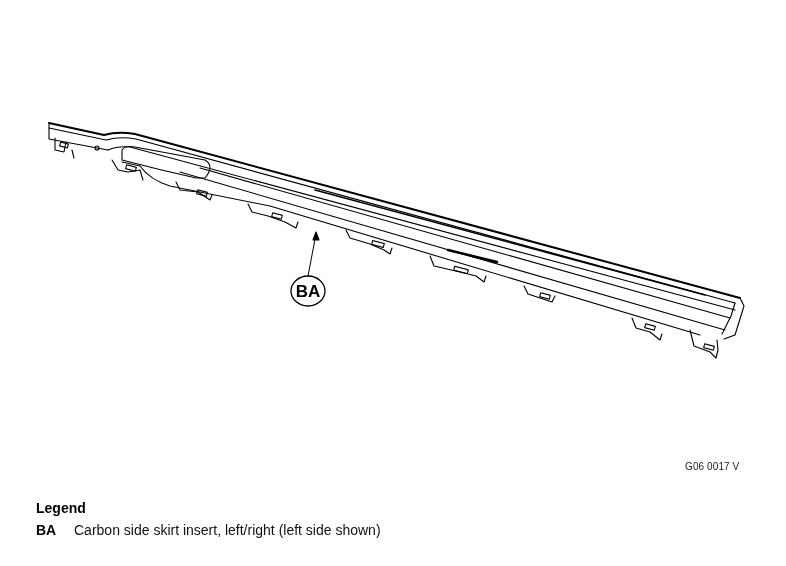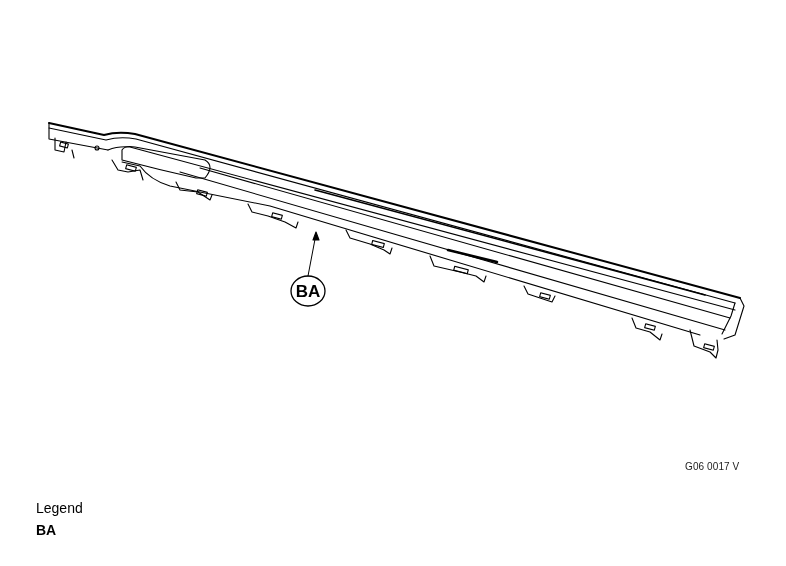--- a/index.html
+++ b/index.html
@@ -1,19 +1,19 @@
 <!DOCTYPE html>
 <html><head>
 <meta charset="utf-8">
 <style>
   html, body { margin: 0; padding: 0; background: #ffffff; }
   body { width: 786px; height: 566px; position: relative; overflow: hidden; font-family: "Liberation Sans", sans-serif; color: #000; }
   #drawing { position: absolute; left: 0; top: 0; width: 786px; height: 566px; }
   .ref-code { position: absolute; left: 685px; top: 461px; font-size: 10px; color: #222; letter-spacing: 0.1px; }
-  .legend-title { position: absolute; left: 36px; top: 500px; font-size: 14px; font-weight: normal; }
+  .legend-title { position: absolute; left: 36px; top: 500px; font-size: 14px; font-weight: bold; }
   .legend-row { position: absolute; left: 36px; top: 522px; font-size: 14px; display: flex; }
   .legend-key { font-weight: bold; width: 38px; }
   .legend-desc { color: #111; }
   .callout-label { font-family: "Liberation Sans", sans-serif; font-weight: bold; font-size: 17px; }
 </style>
 </head>
 <body>
 
 <svg id="drawing" viewBox="0 0 786 566" xmlns="http://www.w3.org/2000/svg">
   <g fill="none" stroke="#000" stroke-width="1.1" stroke-linejoin="round" stroke-linecap="round">
@@ -62,13 +62,14 @@
     <ellipse cx="308" cy="291" rx="17" ry="15" stroke-width="1.3"></ellipse>
   </g>
   <text class="callout-label" x="308" y="297" text-anchor="middle">BA</text>
 </svg>
 
 <div class="ref-code">G06 0017 V</div>
 
 <div class="legend-title">Legend</div>
 <div class="legend-row">
   <span class="legend-key">BA</span>
+  <span class="legend-desc">Carbon side skirt insert, left/right (left side shown)</span>
 </div>
 
 </body></html>

